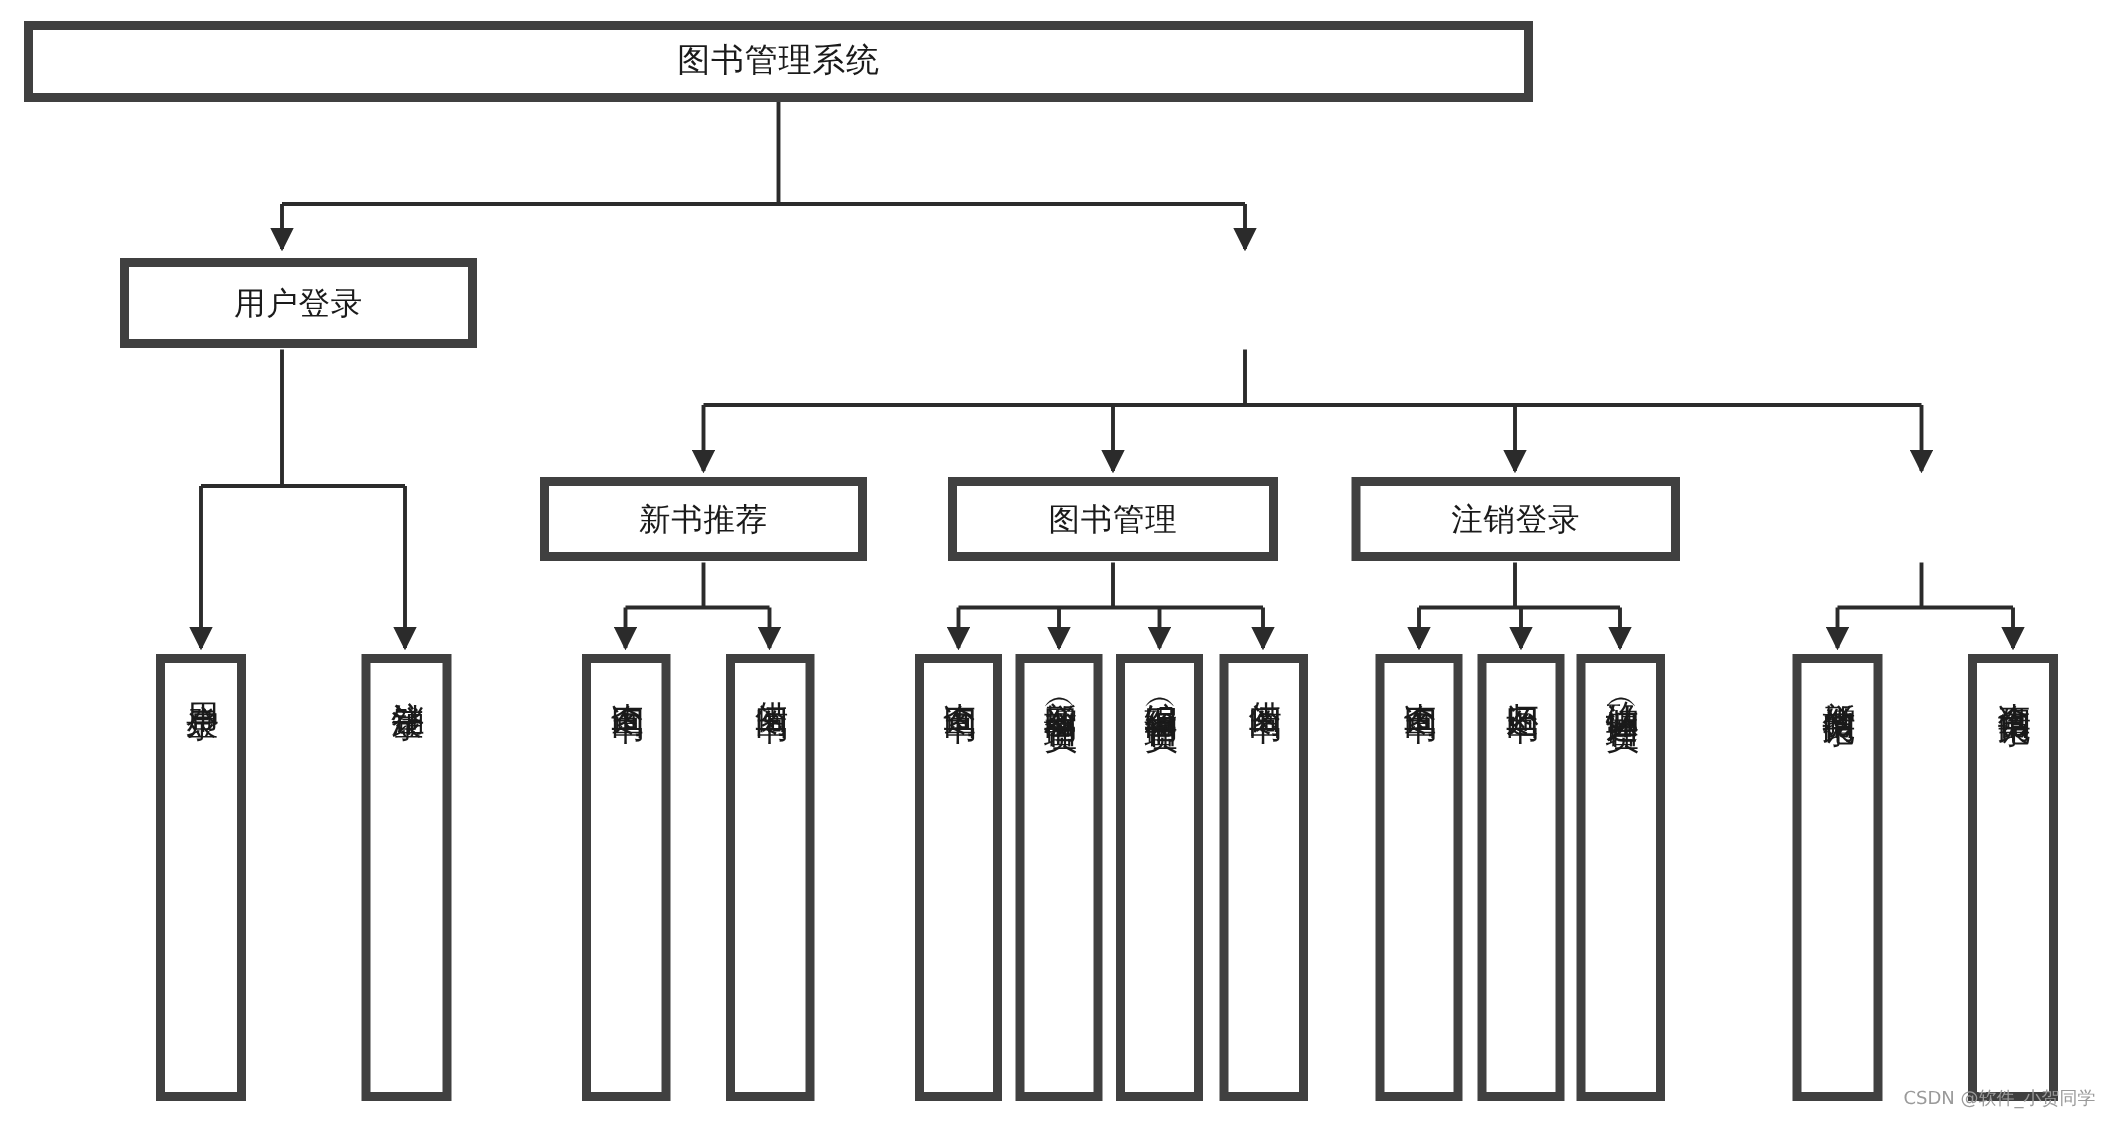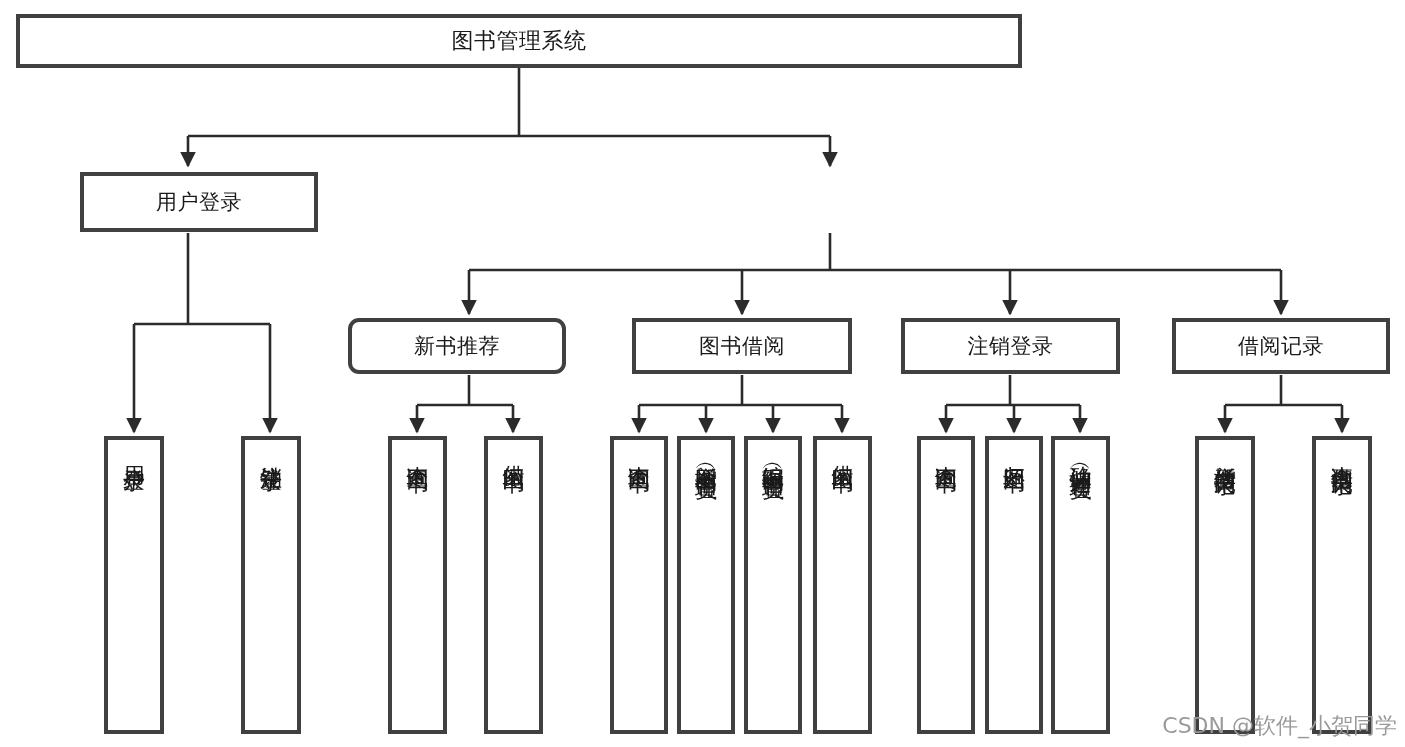--- a/index.html
+++ b/index.html
@@ -23,21 +23,21 @@
     left: 0;
     top: 0;
     width: 1405px;
     height: 747px;
     pointer-events: none;
   }
   .node {
     position: absolute;
     box-sizing: border-box;
     background: #ffffff;
-    border: 4px solid #404040;
+    border: 6px solid #404040;
     display: flex;
     align-items: center;
     justify-content: center;
     color: #1a1a1a;
     z-index: 2;
   }
   .node-label {
     display: block;
     text-align: center;
     line-height: 1.08;
@@ -62,21 +62,21 @@
     text-orientation: upright;
     font-size: 22px;
     line-height: 1.0;
     letter-spacing: 2px;
     white-space: nowrap;
   }
   #watermark {
     position: absolute;
     right: 8px;
     bottom: 6px;
-    font-size: 22px;
+    font-size: 12px;
     color: #9a9a9a;
     z-index: 5;
     white-space: nowrap;
     font-family: "DejaVu Sans", "Liberation Sans", sans-serif;
   }
 </style>
 </head>
 <body>
 
 <div id="diagram-root">
@@ -133,35 +133,32 @@
 
   <div class="node horiz root" style="left:16px; top:14px; width:1006px; height:54px;">
     <span class="node-label">图书管理系统</span>
   </div>
 
   <div class="node horiz" style="left:80px; top:172px; width:238px; height:60px;">
     <span class="node-label">用户登录</span>
   </div>
 
 
-  <div class="node horiz" style="left:348px; top:318px; width:218px; height:56px;border-radius:11px;">
+  <div class="node horiz" style="left:360px; top:318px; width:218px; height:56px;">
     <span class="node-label">新书推荐</span>
   </div>
 
   <div class="node horiz" style="left:632px; top:318px; width:220px; height:56px;">
-    <span class="node-label">图书借阅</span>
+    <span class="node-label">图书管理</span>
   </div>
 
   <div class="node horiz" style="left:901px; top:318px; width:219px; height:56px;">
     <span class="node-label">注销登录</span>
   </div>
 
-  <div class="node horiz" style="left:1172px; top:318px; width:218px; height:56px;">
-    <span class="node-label">借阅记录</span>
-  </div>
 
   <div class="node vert" style="left:104px; top:436px; width:60px; height:298px;">
     <span class="node-label">用户登录</span>
   </div>
 
   <div class="node vert" style="left:241px; top:436px; width:60px; height:298px;">
     <span class="node-label">注销登录</span>
   </div>
 
   <div class="node vert" style="left:388px; top:436px; width:59px; height:298px;">

